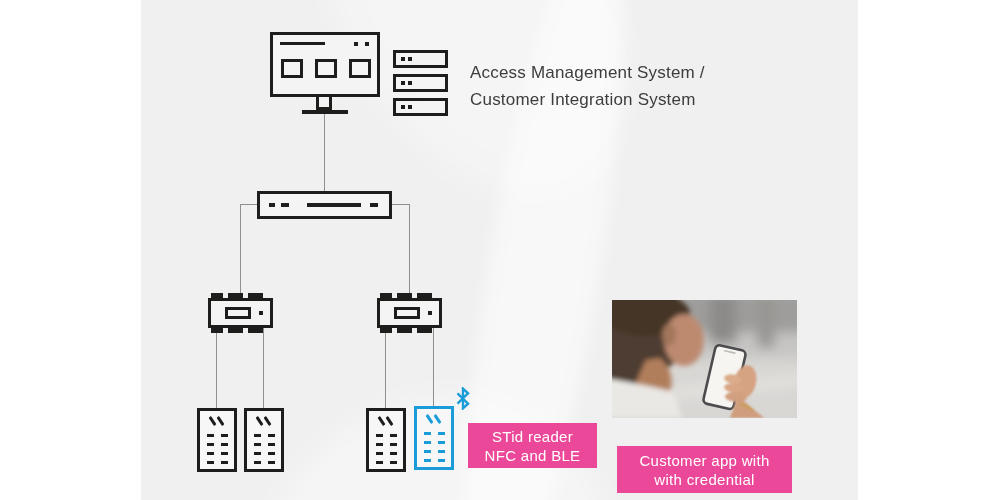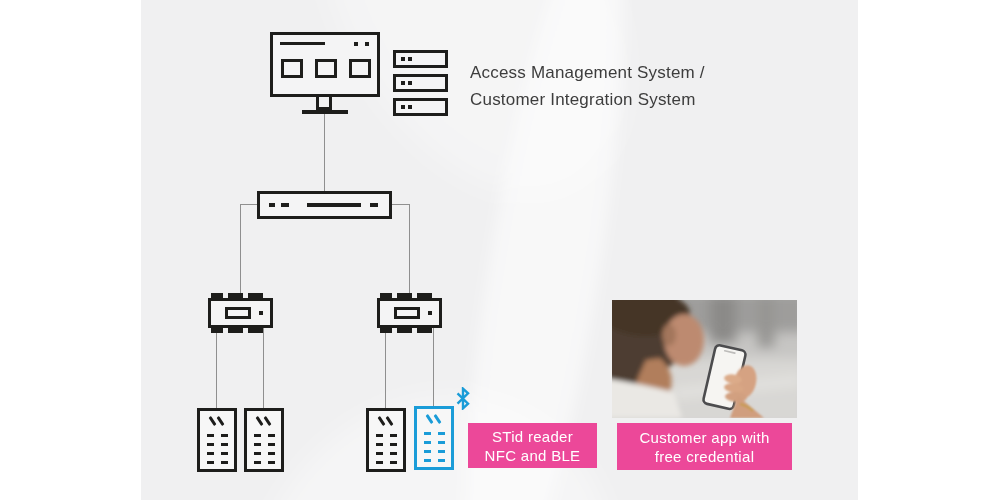--- a/index.html
+++ b/index.html
@@ -65,21 +65,21 @@
   .reader--blue .keypad{background-image:repeating-linear-gradient(to bottom,#1a9cd8 0 3px,transparent 3px 9px),repeating-linear-gradient(to bottom,#1a9cd8 0 3px,transparent 3px 9px);}
   .rd1{left:56px;top:408px;} .rd2{left:103px;top:408px;} .rd3{left:225px;top:408px;} .rd4{left:273px;top:406px;}
 
   .bt-icon{position:absolute;left:314px;top:387px;z-index:3;}
 
   
   .callout{position:absolute;background:#ec4899;color:#ffffff;display:flex;flex-direction:column;
      align-items:center;justify-content:center;text-align:center;font-size:15px;line-height:19px;
      letter-spacing:.3px;z-index:3;}
   .co1{left:327px;top:423px;width:129px;height:45px;}
-  .co2{left:476px;top:423px;width:175px;height:47px;}
+  .co2{left:476px;top:446px;width:175px;height:47px;}
 
   .photo{position:absolute;left:471px;top:300px;width:185px;height:118px;z-index:2;}
 </style>
 </head>
 <body>
 
 <div class="stage">
   <div class="canvas">
 
     <div class="sw sw1"></div>
@@ -207,17 +207,17 @@
         </g>
       </g>
     </svg>
 
     <div class="callout co1">
       <div>STid reader</div>
       <div>NFC and BLE</div>
     </div>
     <div class="callout co2">
       <div>Customer app with</div>
-      <div>free credential</div>
+      <div>with credential</div>
     </div>
 
   </div>
 </div>
 
 </body></html>

